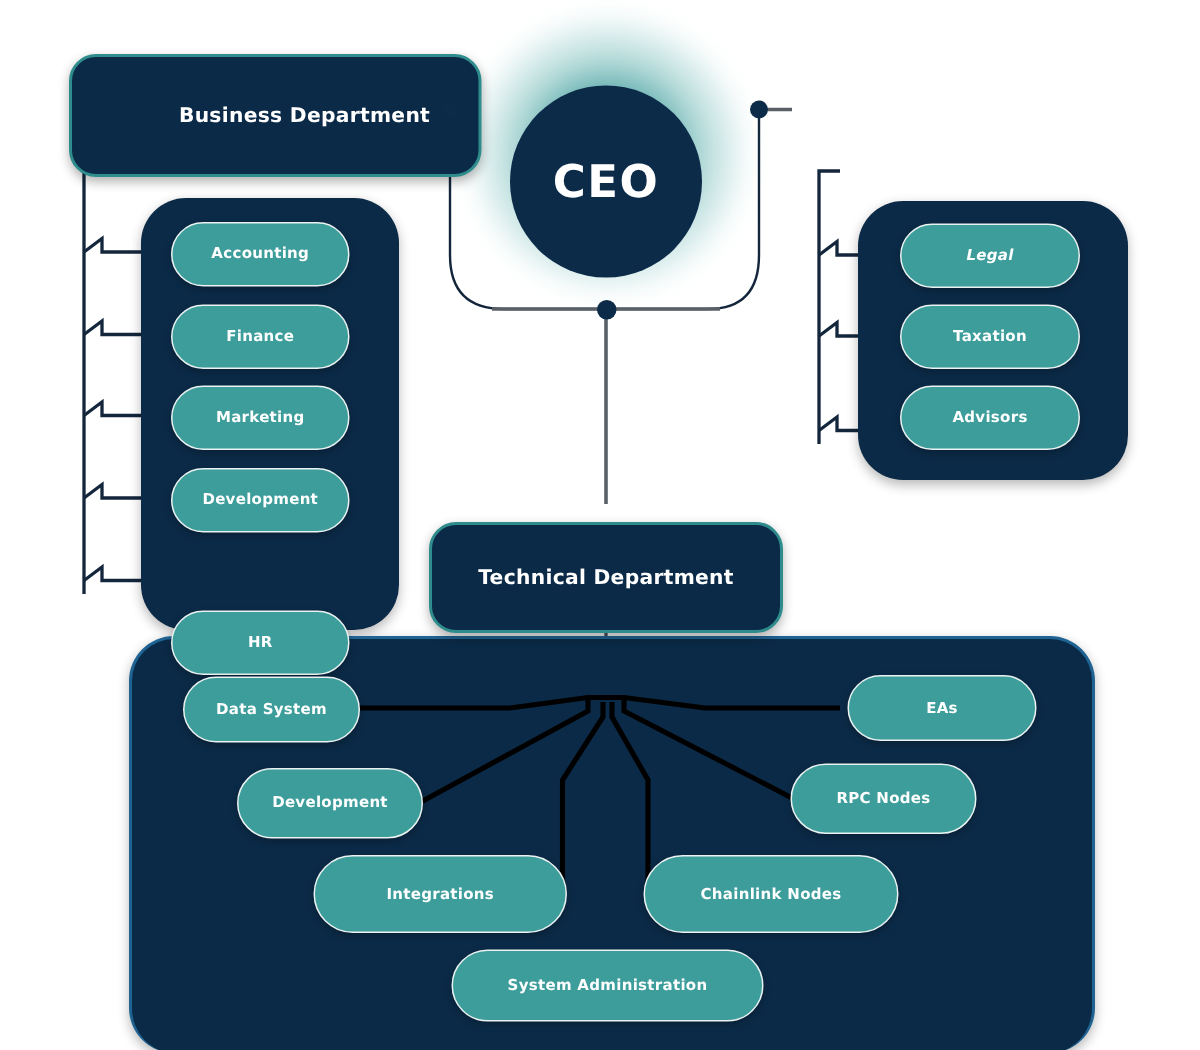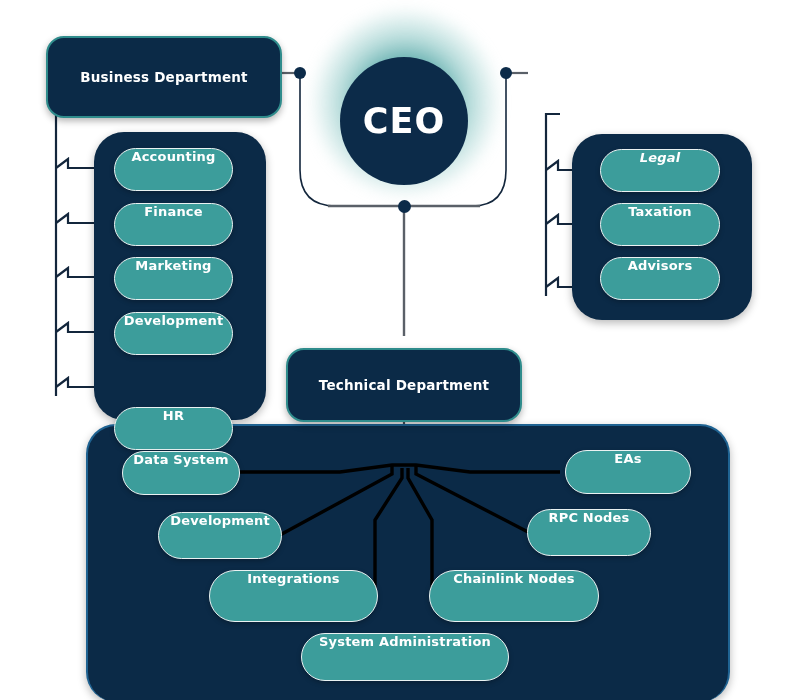--- a/index.html
+++ b/index.html
@@ -35,23 +35,23 @@
     border-radius:30px;
     box-shadow:0 3px 8px rgba(0,0,0,.28);
   }
   .group.rim{border:2px solid #1f6392;}
 
   .pill{
     position:absolute;z-index:5;
     background:#3c9d9b;
     border:1.5px solid #eaf2f2;
     border-radius:999px;
-    display:flex;justify-content:center;
+    display:flex;align-items:center;justify-content:center;
     color:#ffffff;
-    font-size:13px;
+    font-size:10px;
     font-weight:700;
     letter-spacing:.2px;
     box-shadow:0 2px 5px rgba(0,0,0,.25);
   }
 
   
   #ceo-glow{
     position:absolute;z-index:1;
     left:313px;top:10px;width:185px;height:185px;
     border-radius:50%;
@@ -63,21 +63,21 @@
         rgba(255,255,255,0) 80%);
     filter:blur(7px);
   }
   #ceo{
     position:absolute;z-index:6;
     left:340px;top:57px;width:128px;height:128px;
     border-radius:50%;
     background:#0c2b49;
     display:flex;align-items:center;justify-content:center;
     color:#ffffff;
-    font-size:35px;font-weight:700;letter-spacing:1px;
+    font-size:30px;font-weight:700;letter-spacing:1px;
   }
 </style>
 </head>
 <body>
 
 <div id="chart">
 
   <svg id="wires" viewBox="0 0 800 700" xmlns="http://www.w3.org/2000/svg">
 
     <path d="M300,73 L300,170 Q300,206 336,206 L472,206 Q506,206 506,170 L506,73" fill="none" stroke="#13263c" stroke-width="1.6"></path>
@@ -107,21 +107,21 @@
     <path d="M546,170 L558,161 L558,170 L604,170" fill="none" stroke="#13263c" stroke-width="2.2"></path>
     <path d="M546,224 L558,215 L558,224 L604,224" fill="none" stroke="#13263c" stroke-width="2.2"></path>
     <path d="M546,287 L558,278 L558,287 L604,287" fill="none" stroke="#13263c" stroke-width="2.2"></path>
   </svg>
 
   <div id="ceo-glow"></div>
   <div id="ceo">
     <span>CEO</span>
   </div>
 
-  <div class="dept" style="left:46px;top:36px;width:232px;height:78px;">
+  <div class="dept" style="left:46px;top:36px;width:232px;height:78px;padding-left:39px;">
     <span>Business Department</span>
   </div>
 
   <div class="group" style="left:94px;top:132px;width:172px;height:288px;"></div>
 
   <div class="pill" style="left:114px;top:148px;width:117px;height:41px;">
     <span>Accounting</span>
   </div>
   <div class="pill" style="left:114px;top:203px;width:117px;height:41px;">
     <span>Finance</span>

